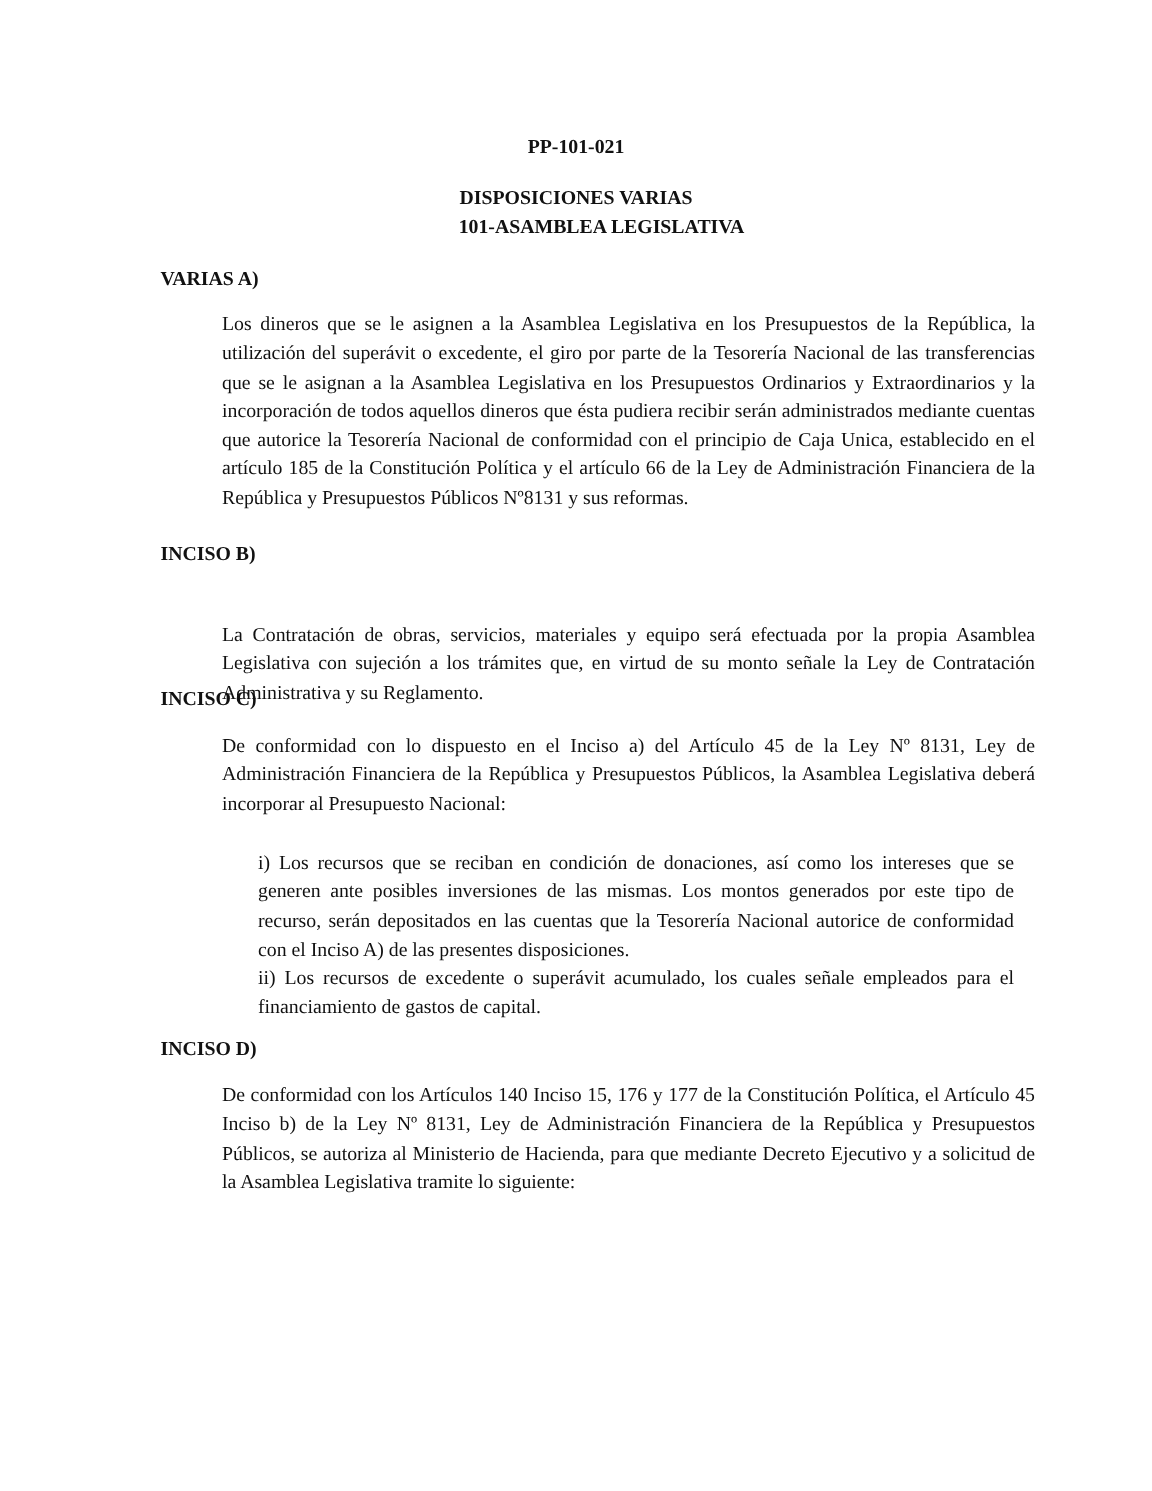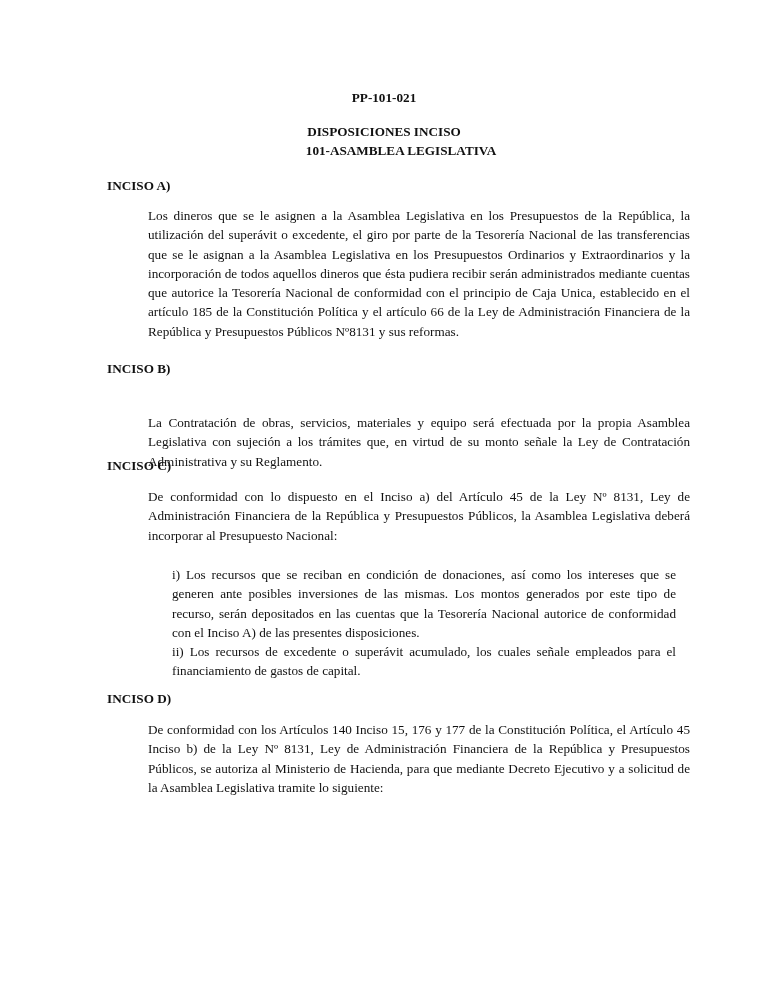--- a/index.html
+++ b/index.html
@@ -10,24 +10,24 @@
   .head { font-weight:bold; left:107px; }
   .para { left:148px; width:542px; text-align:justify; line-height:19.3px; }
   .sub { left:172px; width:504px; text-align:justify; line-height:19.3px; }
   p { margin:0; }
 </style>
 </head>
 <body>
 
 <div>
   <p class="abs center" style="top:90px;">PP-101-021</p>
-  <p class="abs center" style="top:124px;">DISPOSICIONES INCISO</p>
+  <p class="abs center" style="top:124px;">DISPOSICIONES VARIAS</p>
   <p class="abs center" style="top:143px;padding-left:17px;">101-ASAMBLEA LEGISLATIVA</p>
 
-  <p class="abs head" style="top:178px;">INCISO A)</p>
+  <p class="abs head" style="top:178px;">VARIAS A)</p>
   <p class="abs para" style="top:206px;">Los dineros que se le asignen a la Asamblea Legislativa en los Presupuestos de la República, la utilización del superávit o excedente, el giro por parte de la Tesorería Nacional de las transferencias que se le asignan a la Asamblea Legislativa  en los Presupuestos Ordinarios y Extraordinarios y la incorporación de todos aquellos dineros  que ésta pudiera recibir serán administrados mediante cuentas que autorice la Tesorería Nacional  de conformidad  con el principio de Caja Unica, establecido en el artículo 185 de la Constitución Política y el artículo 66 de la Ley de Administración Financiera de la República  y Presupuestos Públicos Nº8131 y sus reformas.</p>
 
   <p class="abs head" style="top:361px;">INCISO B)</p>
   <p class="abs para" style="top:413px;">La Contratación de obras, servicios, materiales y equipo será efectuada  por la propia Asamblea  Legislativa  con sujeción  a los trámites que, en virtud  de su  monto  señale la Ley de Contratación Administrativa  y su Reglamento.</p>
 
   <p class="abs head" style="top:458px;">INCISO C)</p>
   <p class="abs para" style="top:487px;">De conformidad con lo dispuesto en el  Inciso a) del Artículo 45 de la Ley Nº 8131, Ley de Administración Financiera de la República y Presupuestos Públicos, la Asamblea Legislativa deberá  incorporar al Presupuesto Nacional:</p>
   <p class="abs sub" style="top:565px;">i) Los recursos que se reciban  en condición de donaciones, así como los intereses que se generen  ante posibles inversiones de las mismas.  Los montos generados por este tipo de recurso, serán depositados en las cuentas que la Tesorería Nacional autorice de conformidad con el Inciso A) de las  presentes  disposiciones.</p>
   <p class="abs sub" style="top:642px;">ii)  Los recursos de excedente o superávit acumulado, los cuales señale empleados para  el financiamiento de gastos de capital.</p>
 

